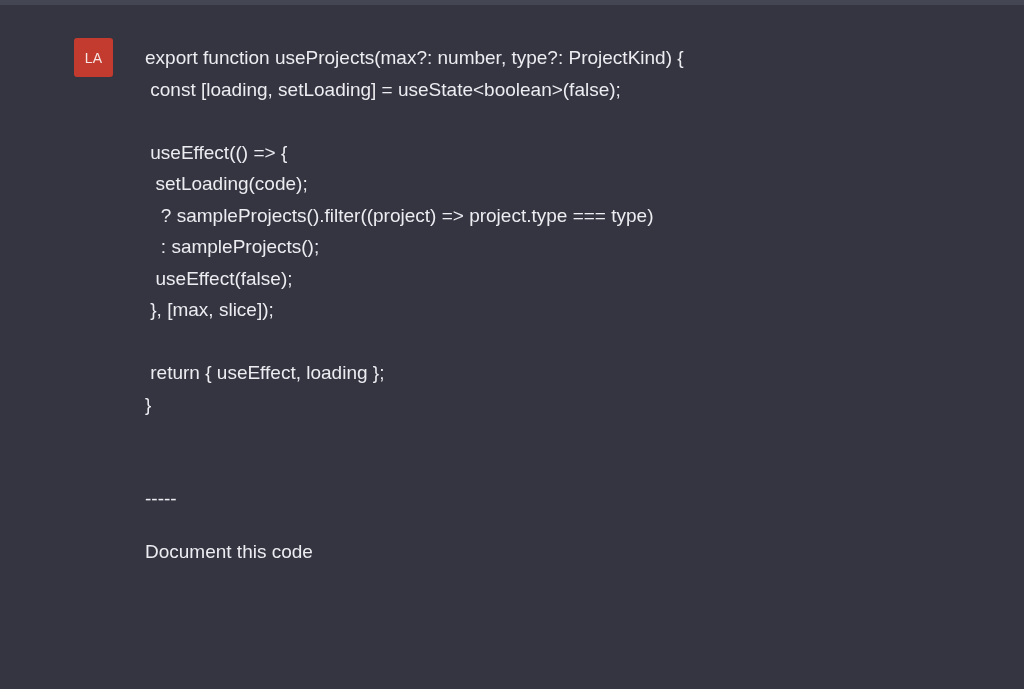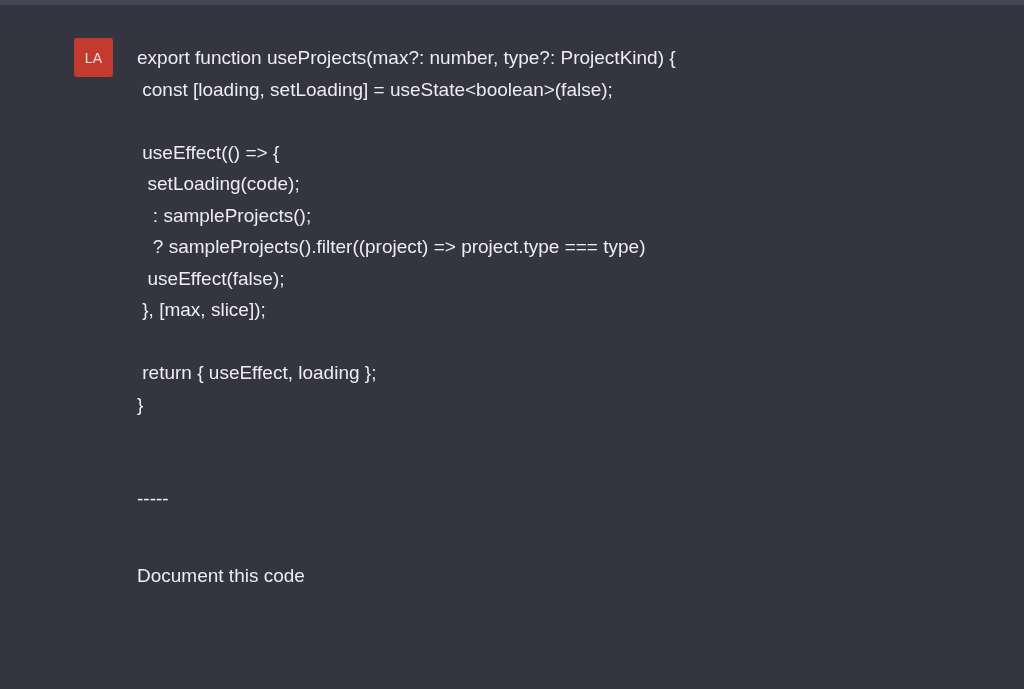--- a/index.html
+++ b/index.html
@@ -35,60 +35,60 @@
       color: #f5e6e4;
       font-family: "Liberation Sans", sans-serif;
       font-size: 14px;
       display: flex;
       align-items: center;
       justify-content: center;
       letter-spacing: 0.3px;
     }
     .content {
       position: absolute;
-      left: 137px;
+      left: 145px;
       top: 37px;
       width: 820px;
       color: #ececf1;
       font-family: "Liberation Sans", sans-serif;
       font-size: 19px;
       line-height: 31.5px;
     }
     .code-line {
       white-space: pre;
       height: 31.5px;
     }
     .separator {
       margin-top: 63px;
       height: 31.5px;
       white-space: pre;
     }
     .prompt {
-      margin-top: 45px;
+      margin-top: 21px;
       white-space: pre;
     }
   </style>
 </head>
 <body>
 
 <div class="top-strip"></div>
 
 <div class="message">
   <div class="avatar">
     <span>LA</span>
   </div>
 
   <div class="content">
     <div class="code-line">export function useProjects(max?: number, type?: ProjectKind) {</div>
     <div class="code-line"> const [loading, setLoading] = useState&lt;boolean&gt;(false);</div>
     <div class="code-line"></div>
     <div class="code-line"> useEffect(() =&gt; {</div>
     <div class="code-line">  setLoading(code);</div>
+    <div class="code-line">   ? sampleProjects().filter((project) =&gt; project.type === type)</div>
     <div class="code-line">   : sampleProjects();</div>
-    <div class="code-line">   ? sampleProjects().filter((project) =&gt; project.type === type)</div>
     <div class="code-line">  useEffect(false);</div>
     <div class="code-line"> }, [max, slice]);</div>
     <div class="code-line"></div>
     <div class="code-line"> return { useEffect, loading };</div>
     <div class="code-line">}</div>
 
     <div class="separator">-----</div>
     <div class="prompt">Document this code</div>
   </div>
 </div>

